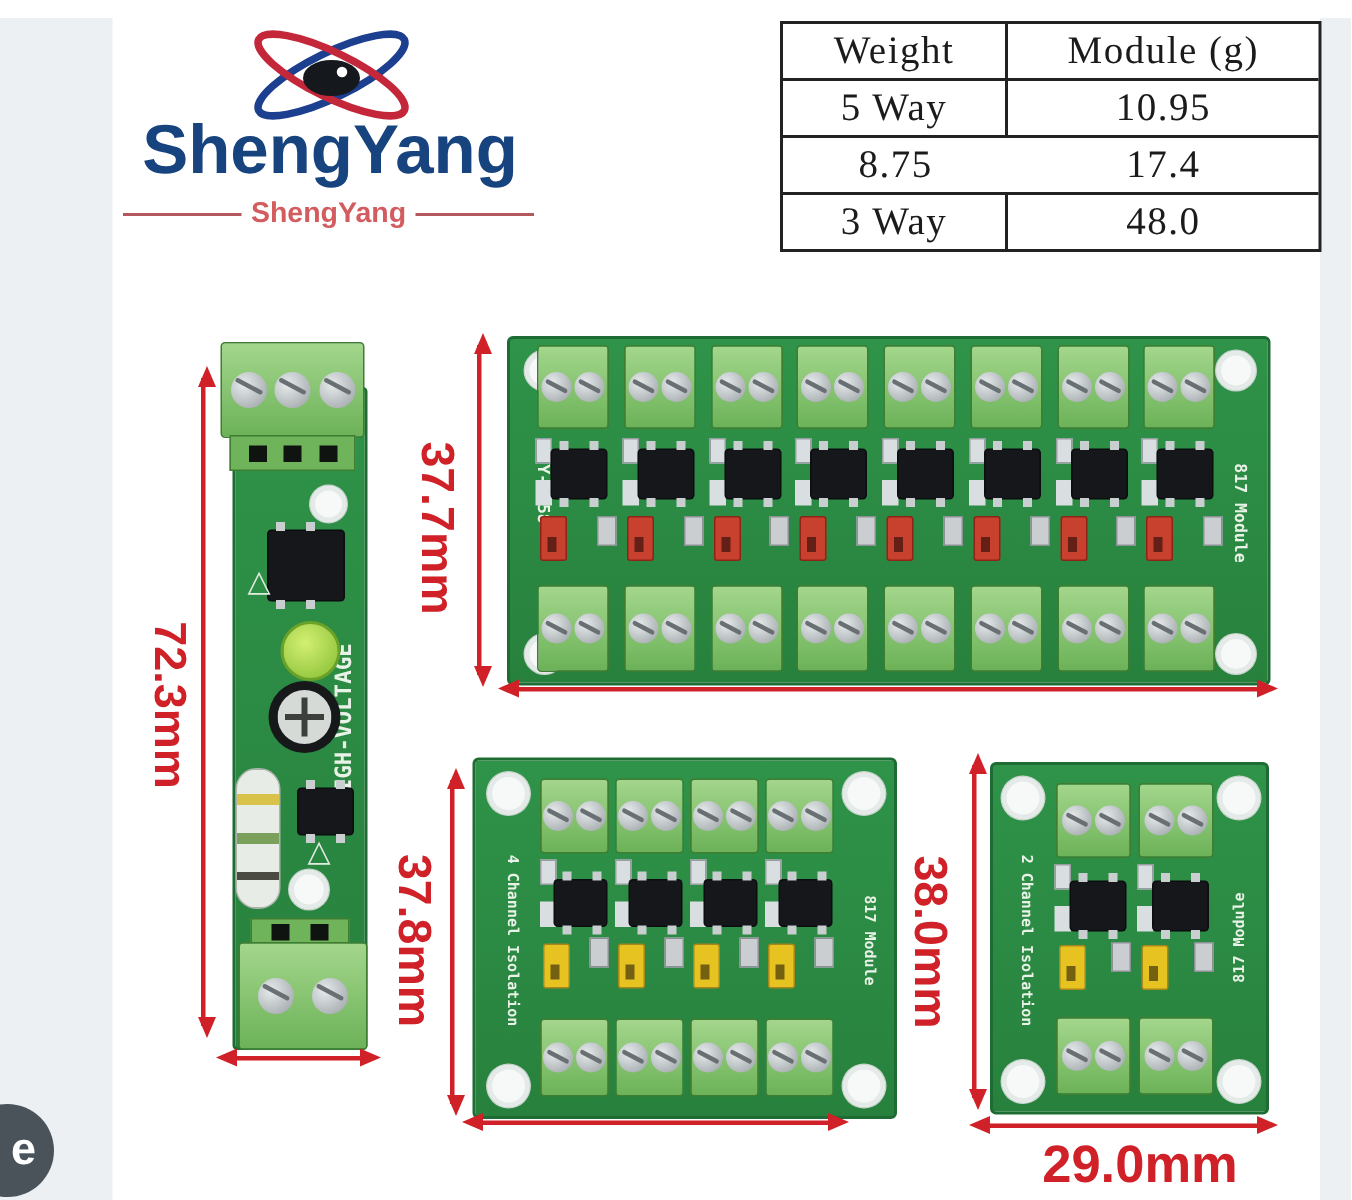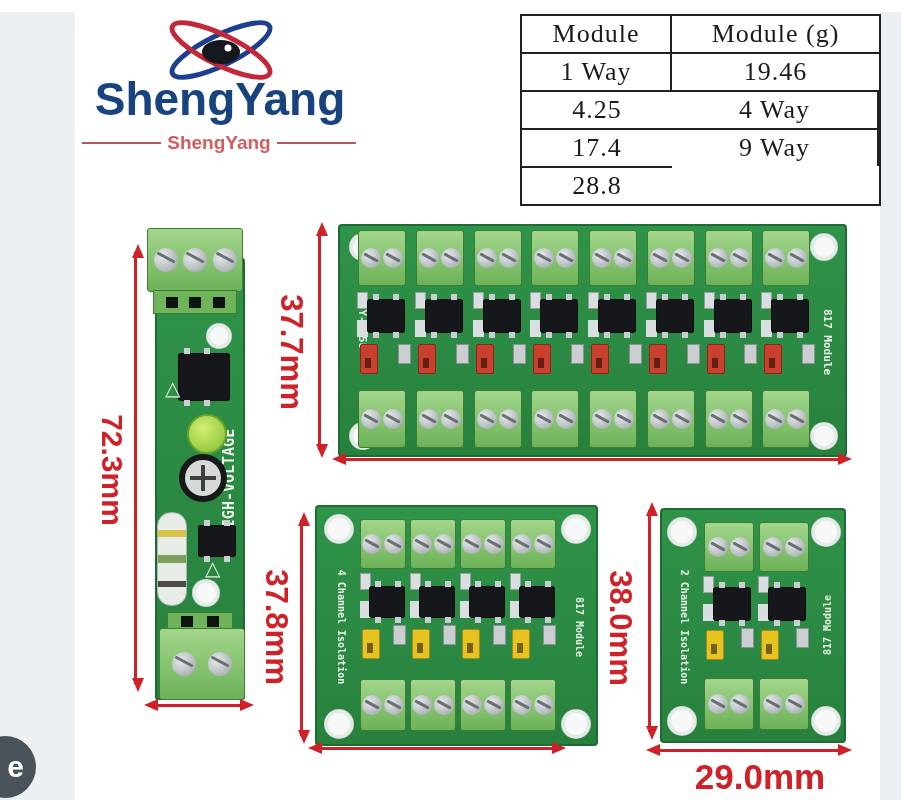--- a/index.html
+++ b/index.html
@@ -126,29 +126,28 @@
     </svg>
     <div class="brand">ShengYang</div>
     <div class="tagline">
       <span class="rule"></span>
       <span class="txt">ShengYang</span>
       <span class="rule"></span>
     </div>
   </div>
 
   <div class="wtable">
-    <div class="cell c0 hd">Module</div>
+    <div class="cell c0 hd">Weight</div>
     <div class="cell hd">Module (g)</div>
-    <div class="cell c0">1 Way</div>
-    <div class="cell">19.46</div>
-    <div class="cell">4.25</div>
-    <div class="cell c0">4 Way</div>
+    <div class="cell c0">5 Way</div>
+    <div class="cell">10.95</div>
+    <div class="cell">8.75</div>
     <div class="cell">17.4</div>
-    <div class="cell c0">9 Way</div>
-    <div class="cell">28.8</div>
+    <div class="cell c0">3 Way</div>
+    <div class="cell">48.0</div>
   </div>
 
   <div class="one">
     <div class="pcb"></div>
     <div class="term" style="left:4px;top:0;width:96px;height:64px;">
       <span class="screw"></span>
       <span class="screw"></span>
       <span class="screw"></span>
     </div>
     <div class="lip" style="left:10px;top:62px;width:84px;height:24px;">

